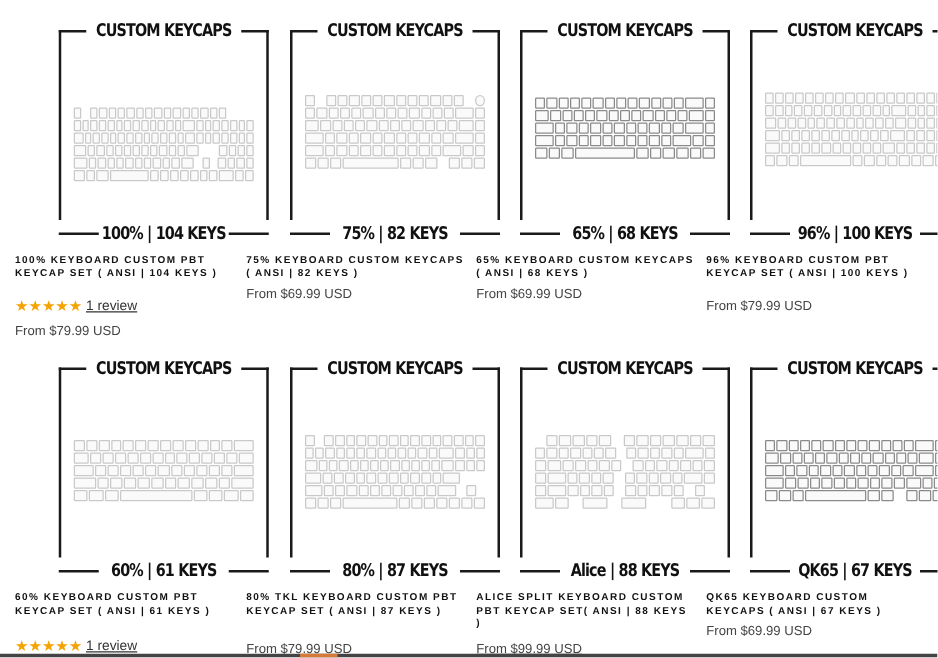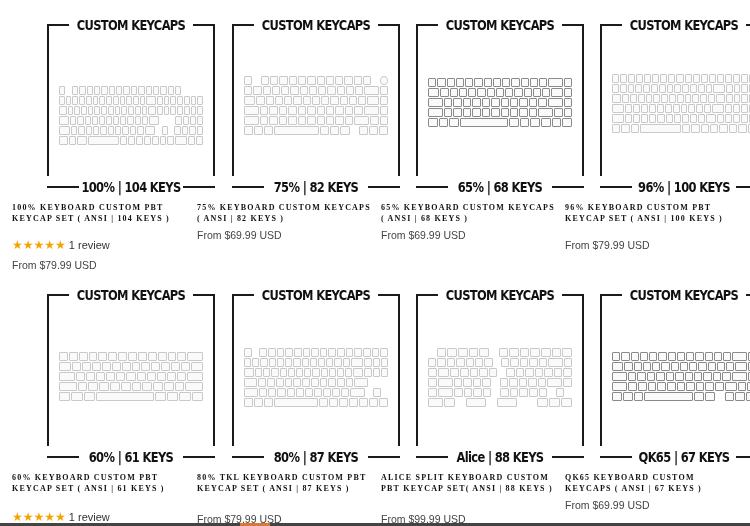--- a/index.html
+++ b/index.html
@@ -29,26 +29,26 @@
   }
   .kb {
     position: absolute; left: 12px; right: 12px; top: 64px; height: 50px;
   }
   .row { display: flex; gap: 1px; height: 9px; margin-bottom: 1px; justify-content: center; }
   .key { flex: 1; border: 1px solid #c9c9c9; border-radius: 1px; background: #fafafa; }
   .key.w2 { flex: 2; } .key.w15 { flex: 1.5; } .key.w6 { flex: 6; } .key.gap { border: none; background: transparent; }
   .kb.dark .key { border-color: #8a8a8a; }
   .title {
     position: absolute; left: 12px; top: 203px; width: 175px;
-    font-family: Liberation Serif, serif; font-weight: bold; font-size: 8px;
+    font-family: Liberation Sans, sans-serif; font-weight: bold; font-size: 8px;
     letter-spacing: 1.2px; line-height: 10.5px; color: #111; text-transform: uppercase;
   }
   .rating { position: absolute; left: 12px; display: flex; align-items: center; gap: 3px; }
   .stars { color: #f4a300; font-size: 12px; letter-spacing: 0px; }
-  .review { font-size: 11px; color: #333; }
+  .review { font-size: 11px; color: #333; text-decoration: underline; }
   .price { position: absolute; left: 12px; font-size: 10.5px; color: #444; }
   .bottom-bar { position: absolute; left: 0; top: 523px; width: 750px; height: 3px; background: #444; }
   .bottom-bar .accent { position: absolute; left: 240px; width: 30px; height: 3px; background: #d67a3a; }
 </style>
 </head>
 <body>
 
 <div class="grid">
 
   <div class="card" style="left:0;top:0;">

